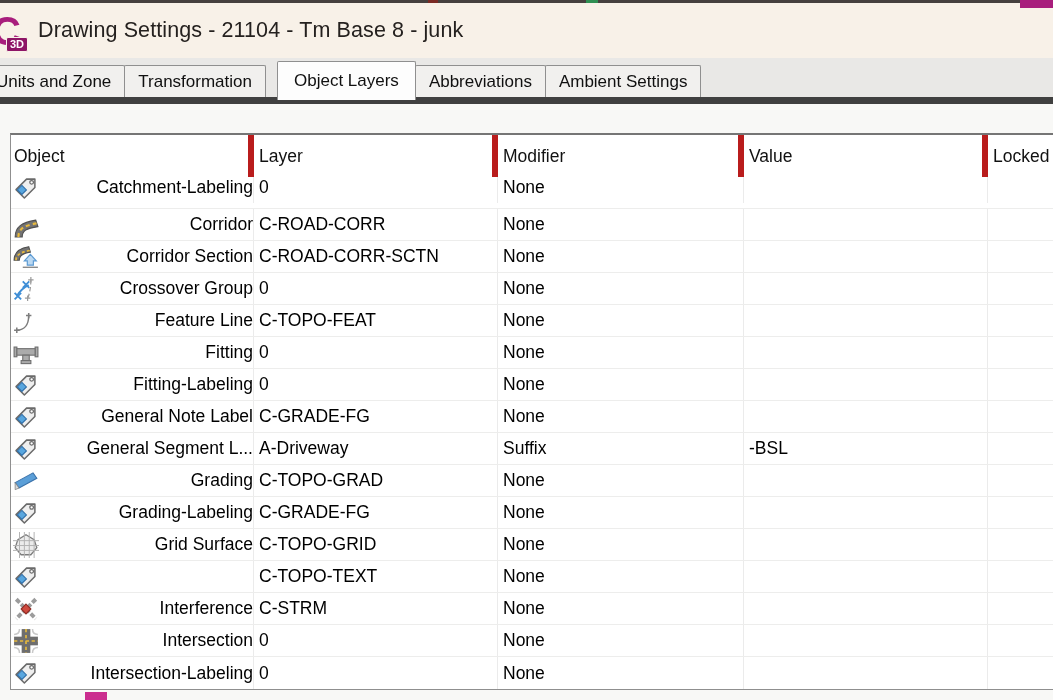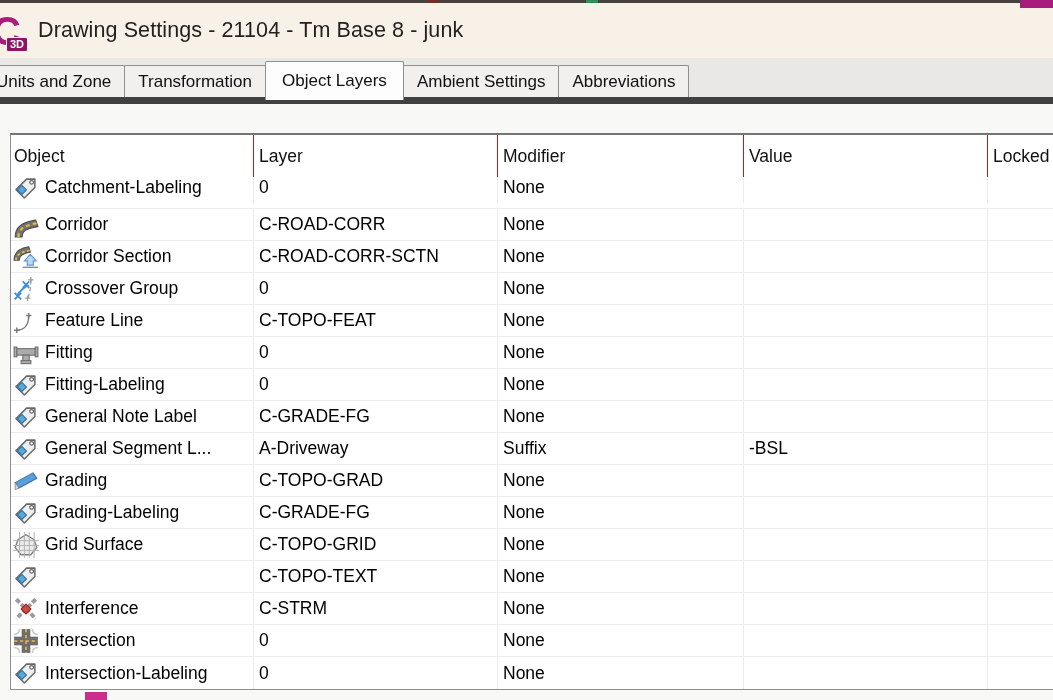--- a/index.html
+++ b/index.html
@@ -48,53 +48,53 @@
     display:flex; align-items:center;
     background:#f1f0ee;
     border:1px solid #8f8f8f; border-bottom:none;
     border-radius:2px 2px 0 0;
     margin-right:-1px;
     font-size:17px; color:#101010;
     white-space:nowrap; cursor:default;
   }
   .tab.active {
     background:#fdfdfd; height:39px; margin-bottom:-3px;
-    position:relative; z-index:3; padding:0 16px;
+    position:relative; z-index:3; padding:0 16px;margin-left:12px;
   }
   
   .page { position:absolute; left:0; top:104px; width:1053px; height:596px; background:#f8f8f6; }
   
   .grid {
     position:absolute; left:10px; top:29px; width:1200px; height:557px;
     background:#fff;
     border:1px solid #8f8f8f; border-top:2px solid #757575;
   }
   .grid-header { display:flex; height:42px; background:#fff; }
   .hcell {
     display:flex; align-items:center;
     font-size:17.5px; color:#111;
-    border-right:1px solid #b91c1c;
+    border-right:6px solid #b91c1c;
     padding-left:5px;
   }
   .hcell.c0 { padding-left:3px; }
   .c0 { width:243px; } .c1 { width:244px; } .c2 { width:246px; } .c3 { width:244px; } .c4 { flex:1; border-right:none; }
   .grid-rows { }
   .row {
     display:flex; height:32px; overflow:hidden;
     border-bottom:1px solid #ededec;
     background:#fff;
   }
   .row:last-child { border-bottom:none; }
   .cell {
     display:flex; align-items:center;
     font-size:17.5px; color:#000;
     border-right:1px solid #ebebeb;
     padding-left:5px; white-space:nowrap; overflow:hidden;
   }
-  .cell.c0 { padding-left:2px; }
+  .cell.c0 { padding-left:2px;justify-content:space-between; }
   .row:first-child .cell { position:relative; top:-5px; }
   .obj-icon { width:26px; height:26px; display:inline-flex; margin-right:6px; flex:0 0 26px; }
   .obj-icon svg { width:26px; height:26px; }
   
   .bottom-artifact { position:absolute; left:85px; top:588px; width:22px; height:8px; background:#cb2e8f; }
 </style>
 </head>
 <body>
 
 <div class="screen">
@@ -118,24 +118,24 @@
         <div class="tab">
           <span class="tab-label">Units and Zone</span>
         </div>
         <div class="tab">
           <span class="tab-label">Transformation</span>
         </div>
         <div class="tab active">
           <span class="tab-label">Object Layers</span>
         </div>
         <div class="tab">
+          <span class="tab-label">Abbreviations</span>
+        </div>
+        <div class="tab">
           <span class="tab-label">Ambient Settings</span>
-        </div>
-        <div class="tab">
-          <span class="tab-label">Abbreviations</span>
         </div>
       </div>
   </div>
 
   <div class="page">
     <div class="grid">
       <div class="grid-header" id="grid-header">
           <div class="hcell c0">Object</div>
           <div class="hcell c1">Layer</div>
           <div class="hcell c2">Modifier</div>

